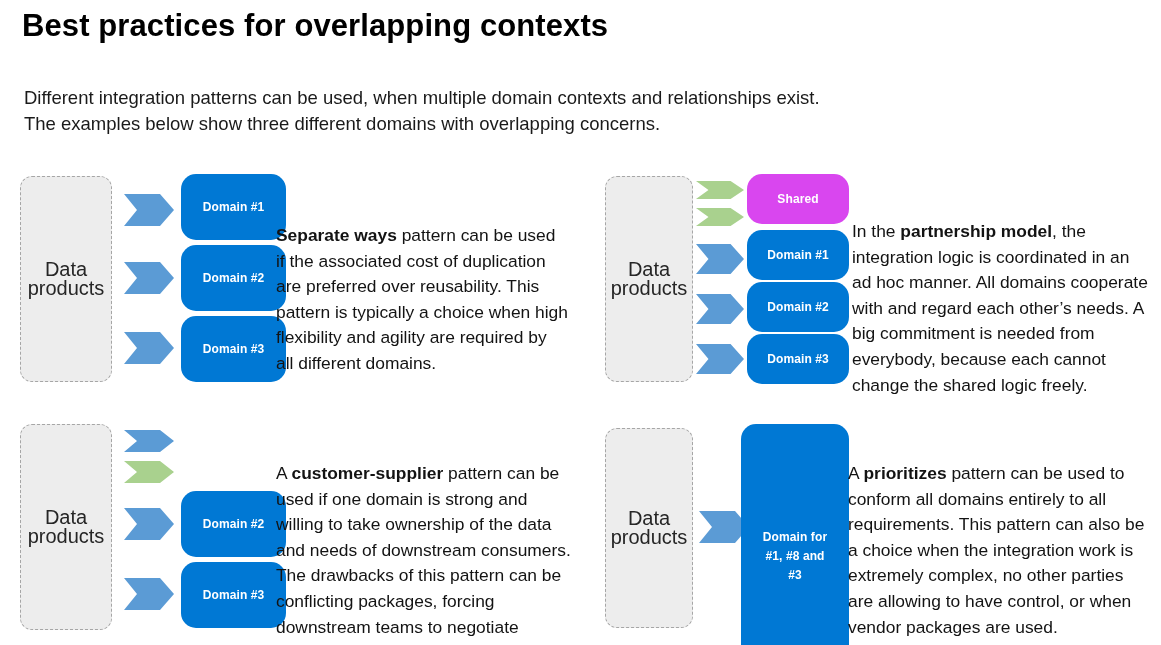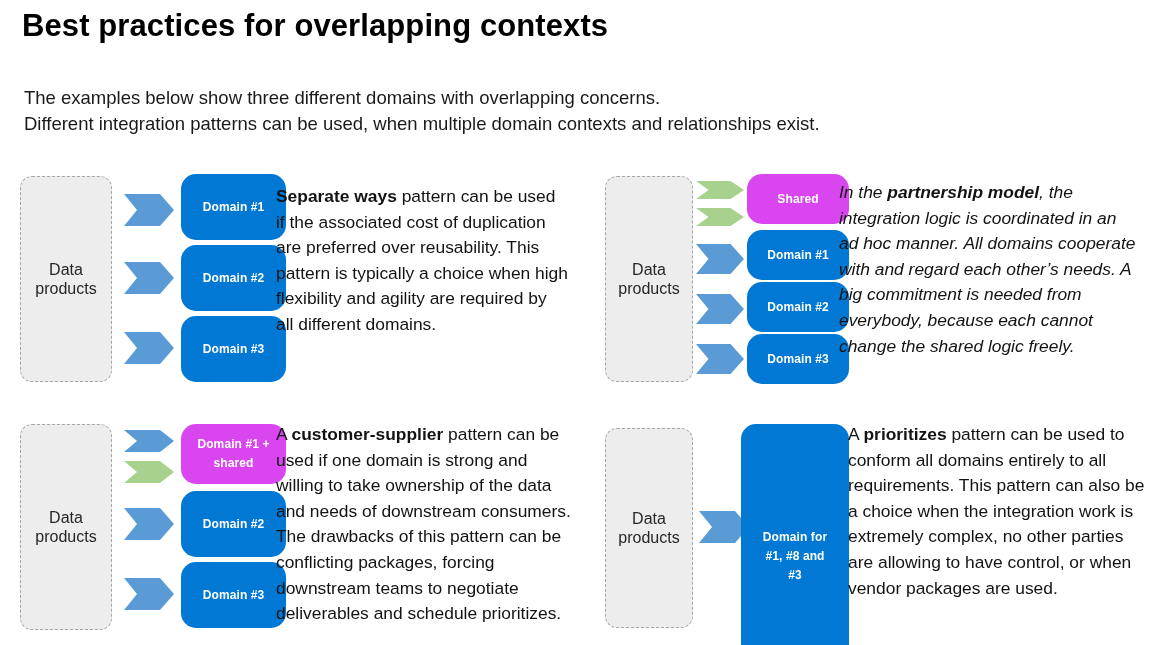--- a/index.html
+++ b/index.html
@@ -58,21 +58,21 @@
     background: #EDEDED;
     border: 1.5px dashed #A6A6A6;
     border-radius: 12px;
     box-sizing: border-box;
     display: flex;
     align-items: center;
     justify-content: center;
     text-align: center;
   }
   .data-products-label {
-    font-size: 16px;
+    font-size: 20px;
     line-height: 19px;
     color: #262626;
     font-weight: 400;
   }
   .data-products-label .ln { display: block; }
 
   
   .chevron {
     position: absolute;
     background: #5B9BD5;
@@ -100,31 +100,32 @@
   .node-box.gray { background: #d946ef; }
   .node-box .ln { display: block; }
 
   
   .desc {
     position: absolute;
     font-size: 17.4px;
     line-height: 25.6px;
     color: #131313;
     font-weight: 400;
+    margin-top: 39px;
   }
   .desc b { font-weight: 700; }
 </style>
 </head>
 <body>
 
 <div class="page-title">Best practices for overlapping contexts</div>
 
 <div class="page-subtitle">
+  <span class="ln">Different integration patterns can be used, when multiple domain contexts and relationships exist.</span>
   <span class="ln">The examples below show three different domains with overlapping concerns.</span>
-  <span class="ln">Different integration patterns can be used, when multiple domain contexts and relationships exist.</span>
 </div>
 
 <div class="quadrant" id="quad-top-left">
 
   <div class="data-products" style="left:2px; top:4px; width:92px; height:206px;">
     <div class="data-products-label">
       <span class="ln">Data</span>
       <span class="ln">products</span>
     </div>
   </div>
@@ -169,45 +170,39 @@
   <div class="node-box blue" style="left:146px; top:58px;  width:102px; height:50px;">
     <span class="ln">Domain #1</span>
   </div>
   <div class="node-box blue" style="left:146px; top:110px; width:102px; height:50px;">
     <span class="ln">Domain #2</span>
   </div>
   <div class="node-box blue" style="left:146px; top:162px; width:102px; height:50px;">
     <span class="ln">Domain #3</span>
   </div>
 
-  <div class="desc" style="left:238px; top:8px; width:300px;font-style:italic;">
+  <div class="desc" style="left:251px; top:8px; width:300px;">
     <span>In the </span><b>partnership model</b><span>, the integration logic is coordinated in an ad hoc manner. All domains cooperate with and regard each other’s needs. A big commitment is needed from everybody, because each cannot change the shared logic freely.</span>
   </div>
 </div>
 
 <div class="quadrant" id="quad-bottom-left">
 
   <div class="data-products" style="left:2px; top:6px; width:92px; height:206px;">
     <div class="data-products-label">
       <span class="ln">Data</span>
       <span class="ln">products</span>
     </div>
   </div>
 
   <div class="chevron" style="left:106px; top:12px;  width:50px; height:22px;"></div>
   <div class="chevron green" style="left:106px; top:43px;  width:50px; height:22px;"></div>
   <div class="chevron" style="left:106px; top:90px;  width:50px; height:32px;"></div>
   <div class="chevron" style="left:106px; top:160px; width:50px; height:32px;"></div>
 
-  <div class="node-box gray" style="left:163px; top:6px; width:105px; height:60px;">
-    <div>
-      <span class="ln">Domain #1 +</span>
-      <span class="ln">shared</span>
-    </div>
-  </div>
   <div class="node-box blue" style="left:163px; top:73px;  width:105px; height:66px;">
     <span class="ln">Domain #2</span>
   </div>
   <div class="node-box blue" style="left:163px; top:144px; width:105px; height:66px;">
     <span class="ln">Domain #3</span>
   </div>
 
   <div class="desc" style="left:258px; top:4px; width:300px;">
     <span>A </span><b>customer-supplier</b><span> pattern can be used if one domain is strong and willing to take ownership of the data and needs of downstream consumers. The drawbacks of this pattern can be conflicting packages, forcing downstream teams to negotiate deliverables and schedule prioritizes.</span>
   </div>

